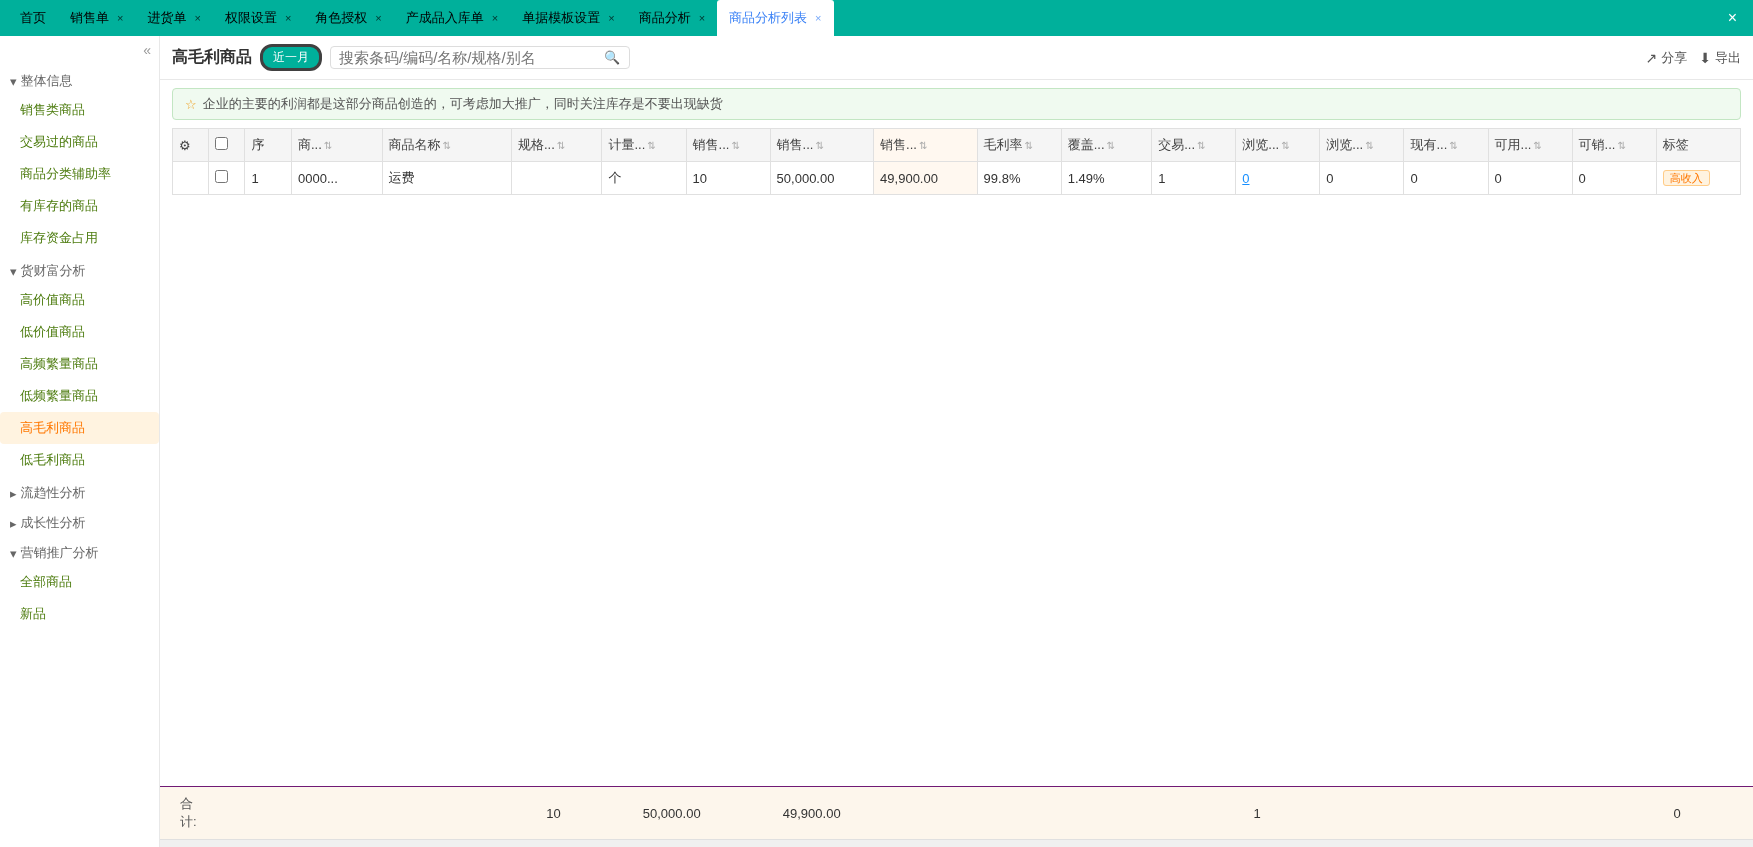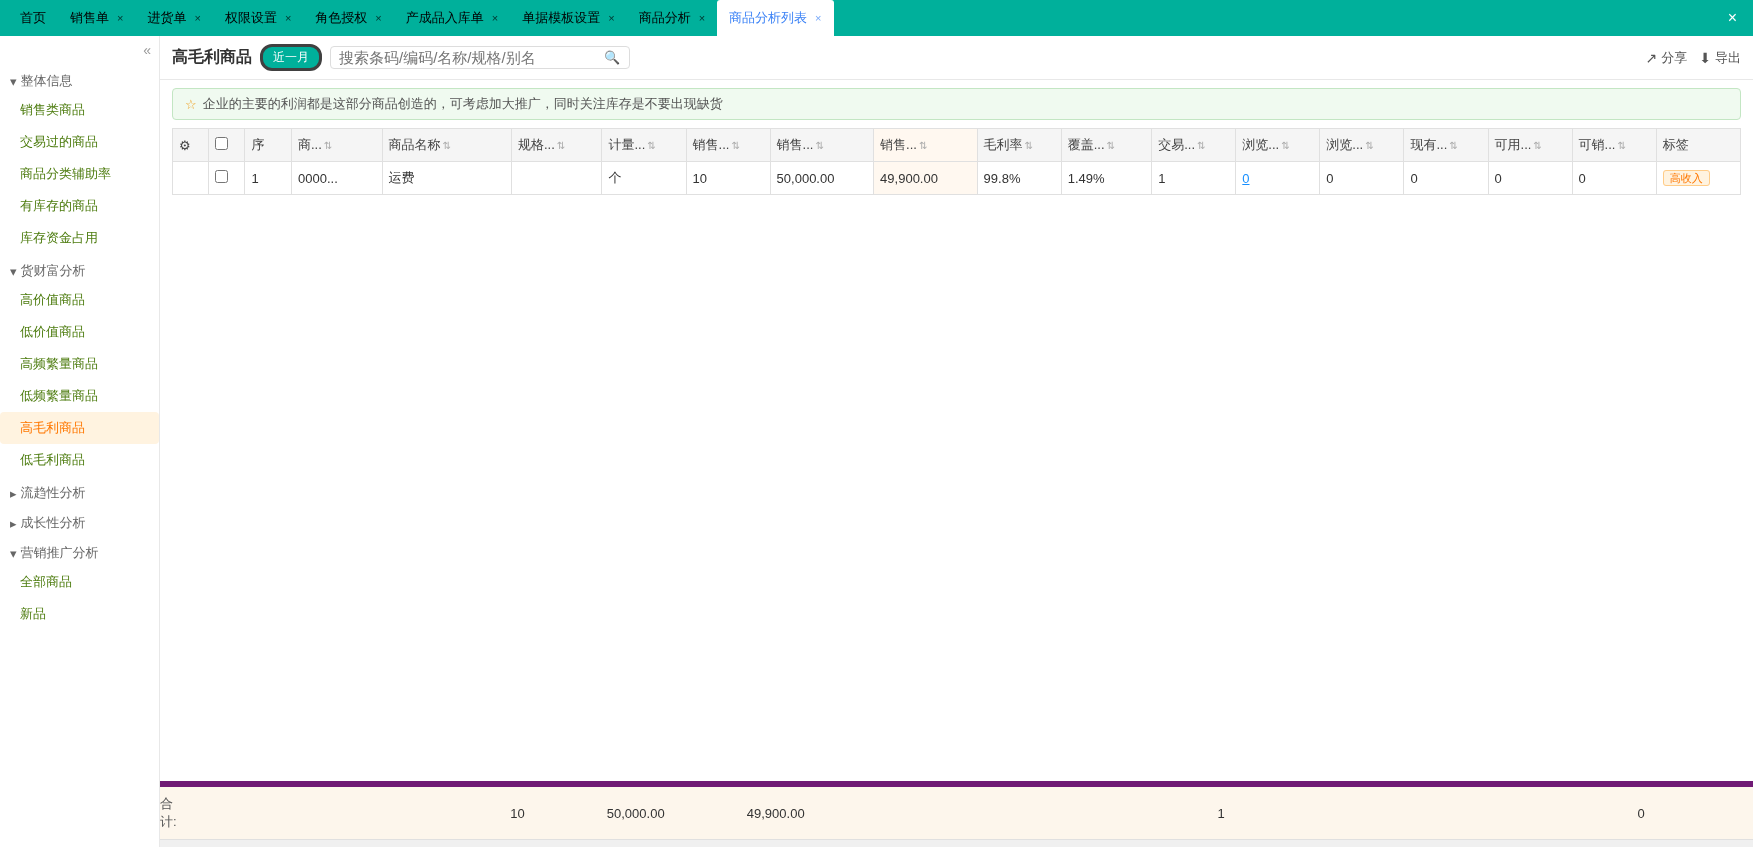--- a/index.html
+++ b/index.html
@@ -190,25 +190,25 @@
       white-space: nowrap;
       color: #333;
     }
     .col-sort { color: #aaa; font-size: 10px; cursor: pointer; }
     .tag-high { color: #ff7700; background: #fff3e0; border: 1px solid #ffcc88; border-radius: 3px; padding: 1px 6px; font-size: 11px; }
     .link-blue { color: #1890ff; cursor: pointer; text-decoration: underline; }
 
     
     .footer-summary {
       background: #fdf6ec;
-      border-top: 6px solid #701a75;
-      padding: 8px 0;
-      display: flex;
-      align-items: center;
-      gap: 8px;
+      border-top: 1px solid #701a75;
+      padding: 8px 20px;
+      display: flex;
+      align-items: center;
+      gap: 24px;
       font-size: 13px;
       color: #555;
     }
     .footer-summary .summary-row {
       display: flex;
       gap: 60px;
       flex: 1;
     }
     .summary-cell {
       min-width: 80px;

